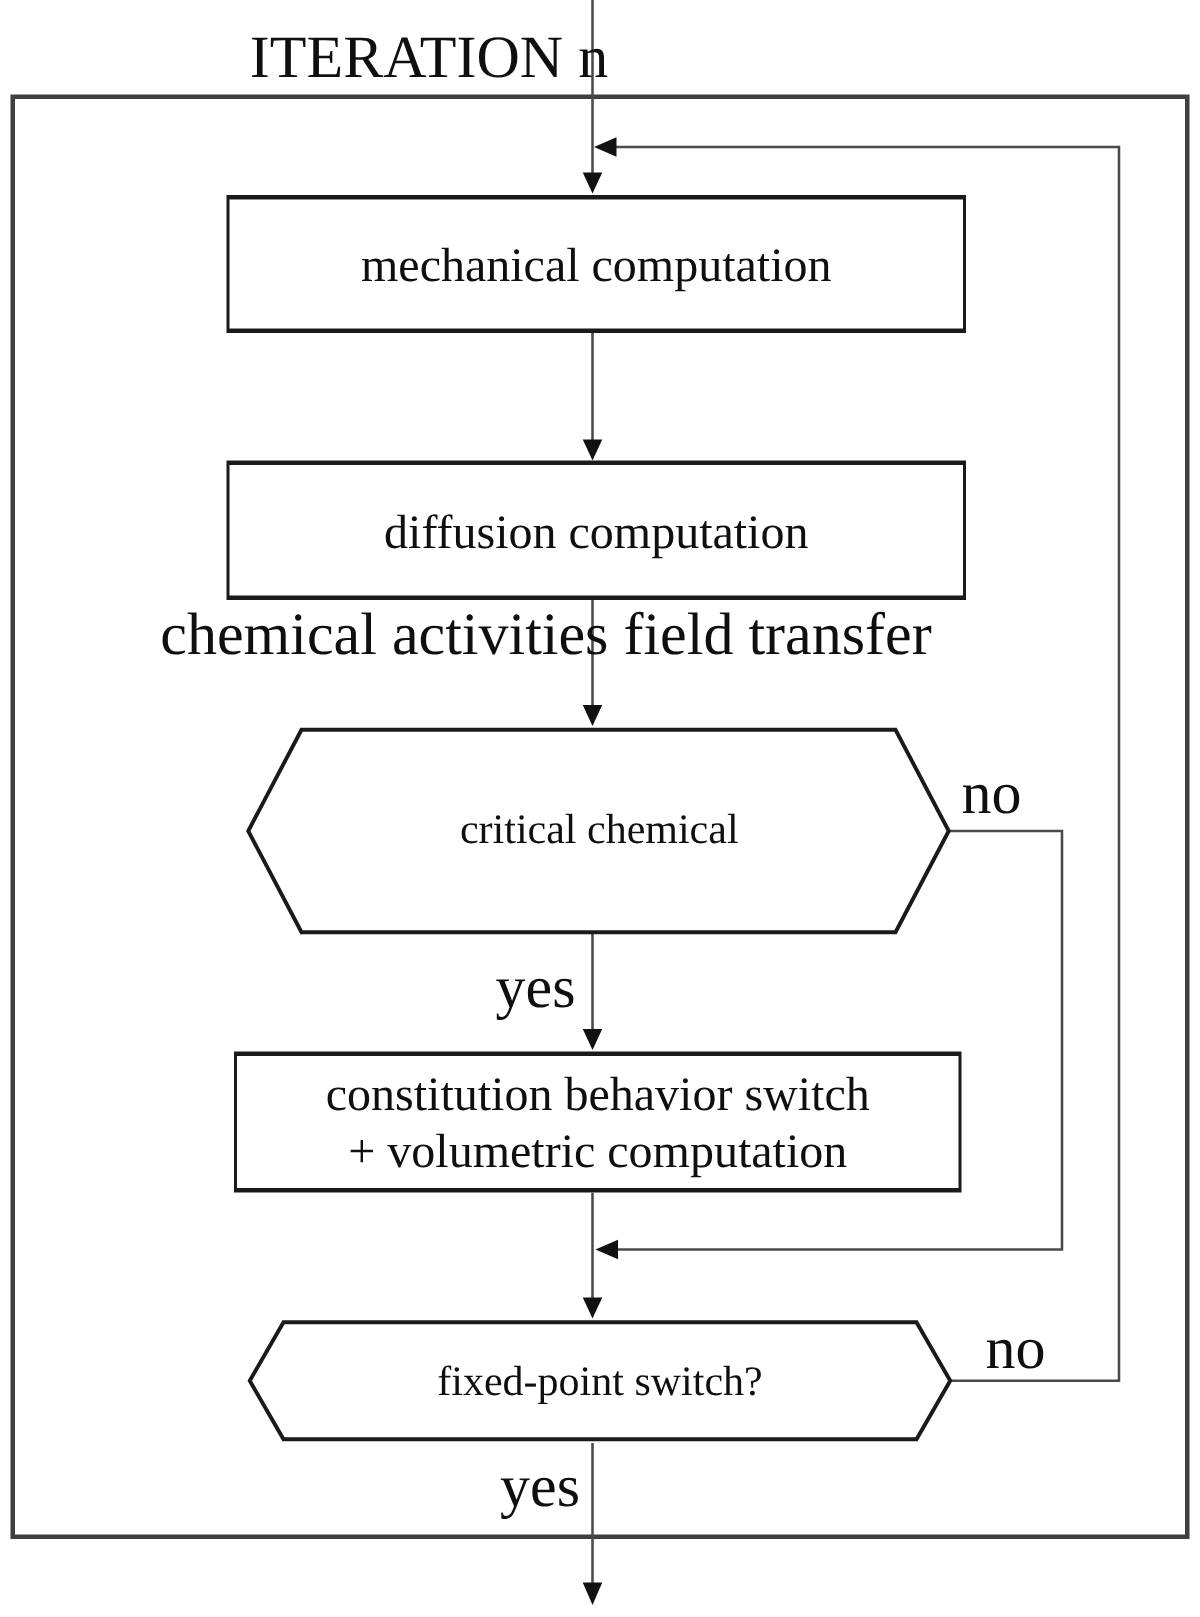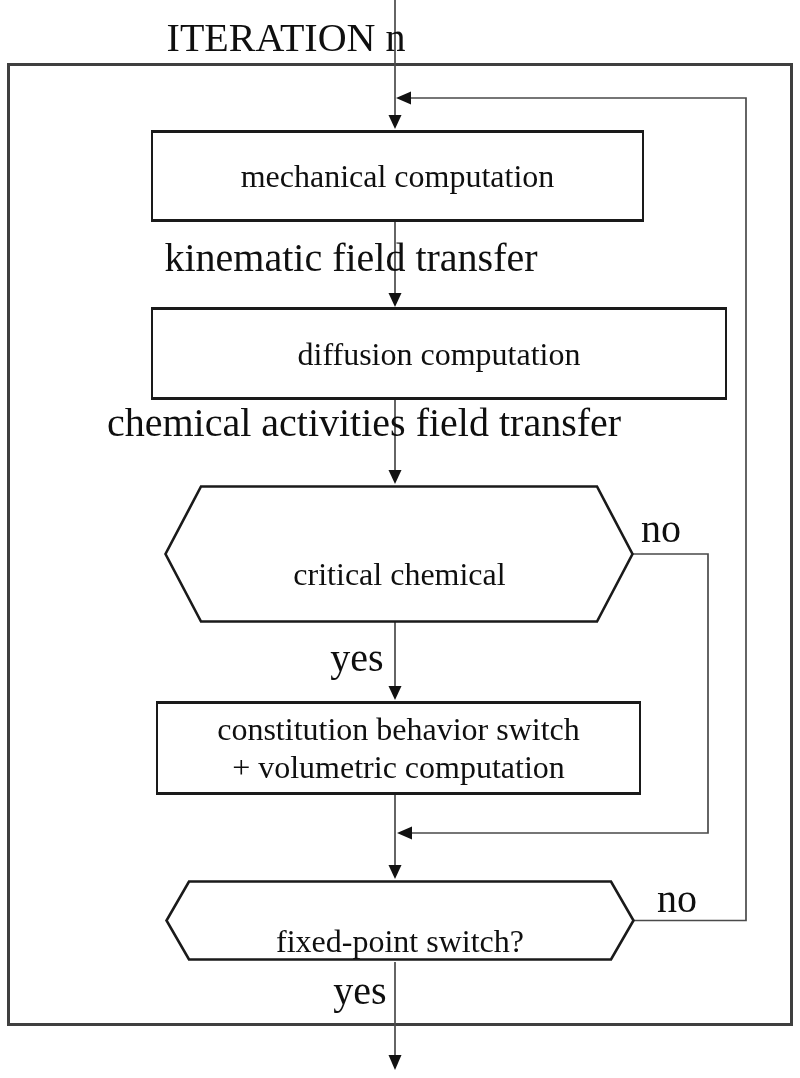--- a/index.html
+++ b/index.html
@@ -46,24 +46,23 @@
     font-size: 32px;
     line-height: 38px;
   }
   .hex-text {
     position: absolute;
     display: flex;
     flex-direction: column;
     align-items: center;
     justify-content: center;
     text-align: center;
-    font-size: 32px;
+    font-size: 28px;
     line-height: 40px;
     pointer-events: none;
-    margin-top: 20px;
   }
   .hex-text.single { line-height: 37px; }
 </style>
 </head>
 <body>
 
 <div class="stage">
 
   <svg class="layer" viewBox="0 0 800 1078">
 
@@ -87,23 +86,22 @@
     <polygon points="201,486.5 597,486.5 632.5,554 597,621.5 201,621.5 165.5,554" fill="#ffffff" stroke="#1a1a1a" stroke-width="2.6"></polygon>
     <polygon points="189,881.5 611,881.5 633.5,920.5 611,959.5 189,959.5 166.5,920.5" fill="#ffffff" stroke="#1a1a1a" stroke-width="2.6"></polygon>
   </svg>
 
   <div class="lbl" style="left:286px; top:19px;">ITERATION n</div>
 
   <div class="node-box" style="left:151px; top:130px; width:493px; height:92px;">
     <span>mechanical computation</span>
   </div>
 
-  <div class="lbl" style="left:351px; top:239px;">kinematic field transfer</div>
 
-  <div class="node-box" style="left:151px; top:307px; width:576px; height:93px;">
+  <div class="node-box" style="left:151px; top:307px; width:493px; height:93px;">
     <span>diffusion computation</span>
   </div>
 
   <div class="lbl" style="left:364px; top:404px;">chemical activities field transfer</div>
 
   <div class="hex-text" style="left:166px; top:494px; width:467px; height:120px;">
     <span>critical chemical</span>
   </div>
 
   <div class="lbl" style="left:661px; top:510px;">no</div>

